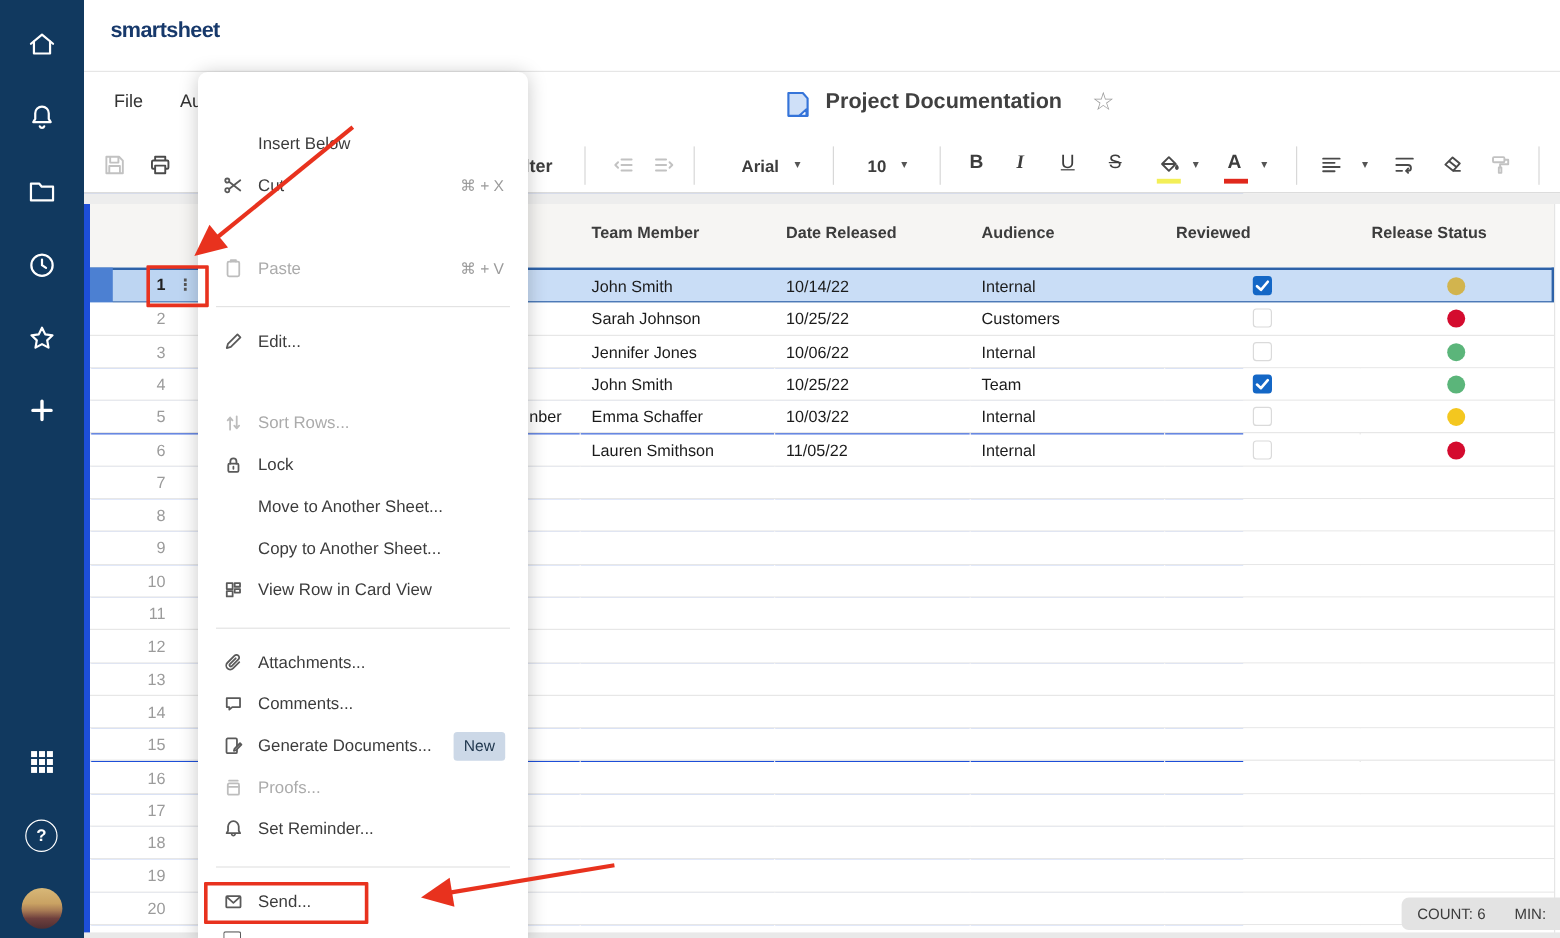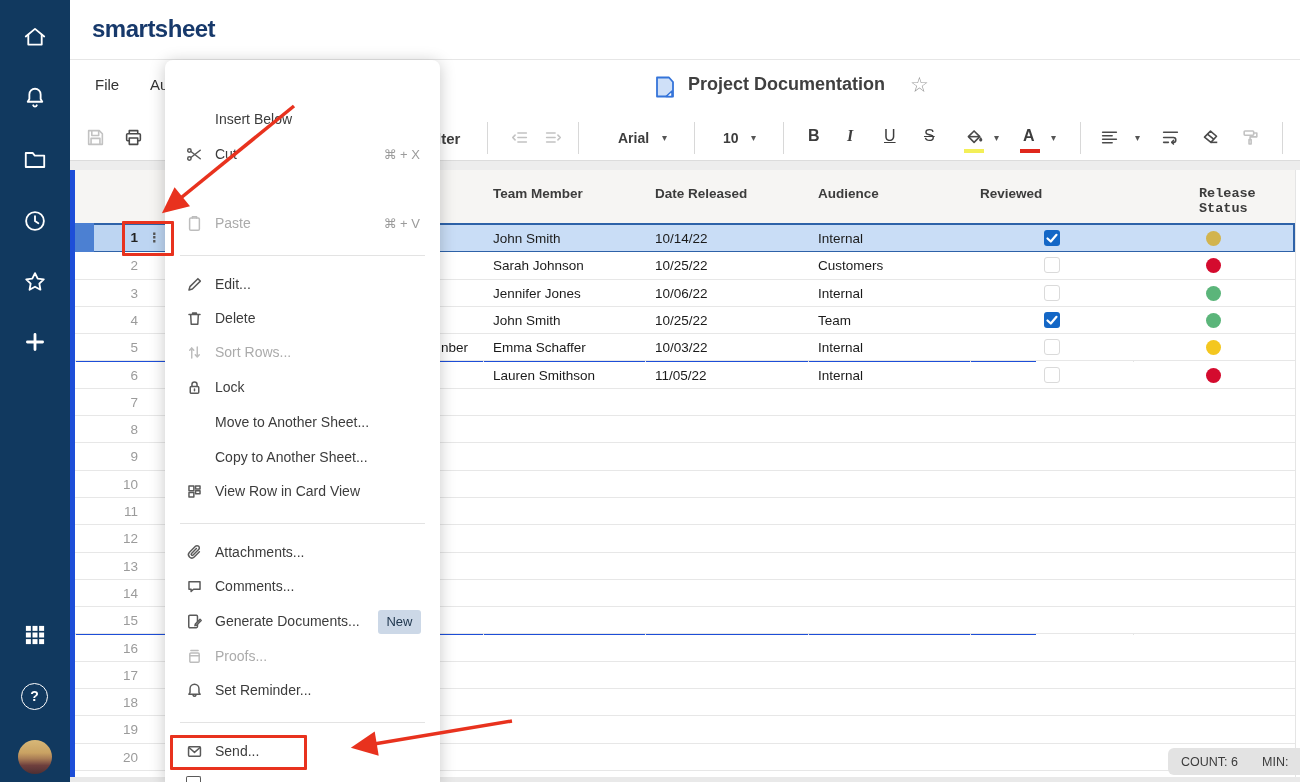--- a/index.html
+++ b/index.html
@@ -11,21 +11,21 @@
   #sidebar { position:absolute; left:0; top:0; width:70px; height:782px; background:#11395f; z-index:10; }
   .sb-ic { position:absolute; left:22px; width:26px; height:26px; color:#fff; }
   .sb-ic svg { width:26px; height:26px; display:block; }
   #avatar { position:absolute; left:18px; top:740px; width:34px; height:34px; border-radius:50%;
             background:linear-gradient(180deg,#d8b878 0%,#c9a263 38%,#a97c55 55%,#6e3f3d 75%,#4e2f33 100%); }
   #help-badge { position:absolute; left:21px; top:683px; width:27px; height:27px; border-radius:50%;
             border:1.7px solid #fff; color:#fff; font-size:14px; font-weight:bold; text-align:center; line-height:24px; }
 
   
   #topbar { position:absolute; left:70px; top:0; width:1230px; height:60px; background:#fff; border-bottom:1px solid #e6e6e6; z-index:3; }
-  #logo { position:absolute; left:22px; top:15px; font-size:24px; font-weight:700; color:#17396b; letter-spacing:-0.5px; }
+  #logo { position:absolute; left:22px; top:15px; font-size:18px; font-weight:700; color:#17396b; letter-spacing:-0.5px; }
 
   
   #menurow { position:absolute; left:70px; top:60px; width:1230px; height:55px; background:#fff; z-index:2; }
   .menu-label { position:absolute; top:16px; font-size:15px; color:#333; }
   #title-group { position:absolute; left:585px; top:11px; height:34px; }
   #doc-icon { position:absolute; left:0; top:4px; }
   #sheet-title { position:absolute; left:33px; top:3px; font-size:18px; font-weight:700; color:#404040; white-space:nowrap; }
   #title-star { position:absolute; left:255px; top:2px; font-size:21px; color:#9a9a9a; }
 
   
@@ -246,21 +246,21 @@
     <div class="vline" style="left:645px"></div>
     <div class="vline" style="left:808px"></div>
     <div class="vline" style="left:970px"></div>
     <div class="vline" style="left:1133px"></div>
     <div class="vline" style="left:1295px"></div>
     <div id="header-band">
         <div class="hcell" style="left: 418px;">Team Member</div>
         <div class="hcell" style="left: 580px;">Date Released</div>
         <div class="hcell" style="left: 743px;">Audience</div>
         <div class="hcell" style="left: 905px;">Reviewed</div>
-        <div class="hcell" style="left: 1124px; font-family: Liberation Mono, monospace;">Release Status</div>
+        <div class="hcell" style="left: 1068px;">Release Status</div>
       </div>
     <div id="rows-container">
         <div class="grow selected" style="top: 62px; height: 30.3px;">
           <div class="numcell-bg"></div>
           <div id="row-handle"></div>
           <span class="dots">⋮</span>
           <div class="num">1</div>
           <div class="cell" style="left: 418px;">John Smith</div>
           <div class="cell" style="left: 580px;">10/14/22</div>
           <div class="cell" style="left: 743px;">Internal</div>
@@ -395,28 +395,20 @@
       </div>
       <div class="mdiv" style="top: 194.5px;"></div>
       <div class="mi" style="top: 207.5px;">
         <span class="ic">
           <svg viewBox="0 0 16 16" fill="none" stroke="currentColor" stroke-width="1.4" stroke-linecap="round" stroke-linejoin="round">
             <path d="M2.8 13.2l.9-3.2 7.5-7.5 2.3 2.3-7.5 7.5-3.2.9z"></path>
           </svg>
         </span>
         <span class="lbl">Edit...</span>
       </div>
-      <div class="mi" style="top: 242.1px;">
-        <span class="ic">
-          <svg viewBox="0 0 16 16" fill="none" stroke="currentColor" stroke-width="1.4" stroke-linecap="round" stroke-linejoin="round">
-            <path d="M2.8 4.2h10.4M6.2 4.2V2.8h3.6v1.4M4.4 4.2l.5 9.2h6.2l.5-9.2"></path>
-          </svg>
-        </span>
-        <span class="lbl">Delete</span>
-      </div>
       <div class="mi disabled" style="top: 276px; padding-left: 36px;">
         <span class="ic">
           <svg viewBox="0 0 16 16" fill="none" stroke="currentColor" stroke-width="1.4" stroke-linecap="round" stroke-linejoin="round">
             <path d="M5.4 13.2V3.8M5.4 3.8 3.5 5.9M5.4 3.8l1.9 2.1M10.6 2.8v9.4M10.6 12.2l-1.9-2.1M10.6 12.2l1.9-2.1"></path>
           </svg>
         </span>
         <span class="lbl">Sort Rows...</span>
       </div>
       <div class="mi" style="top: 311.3px;">
         <span class="ic">

